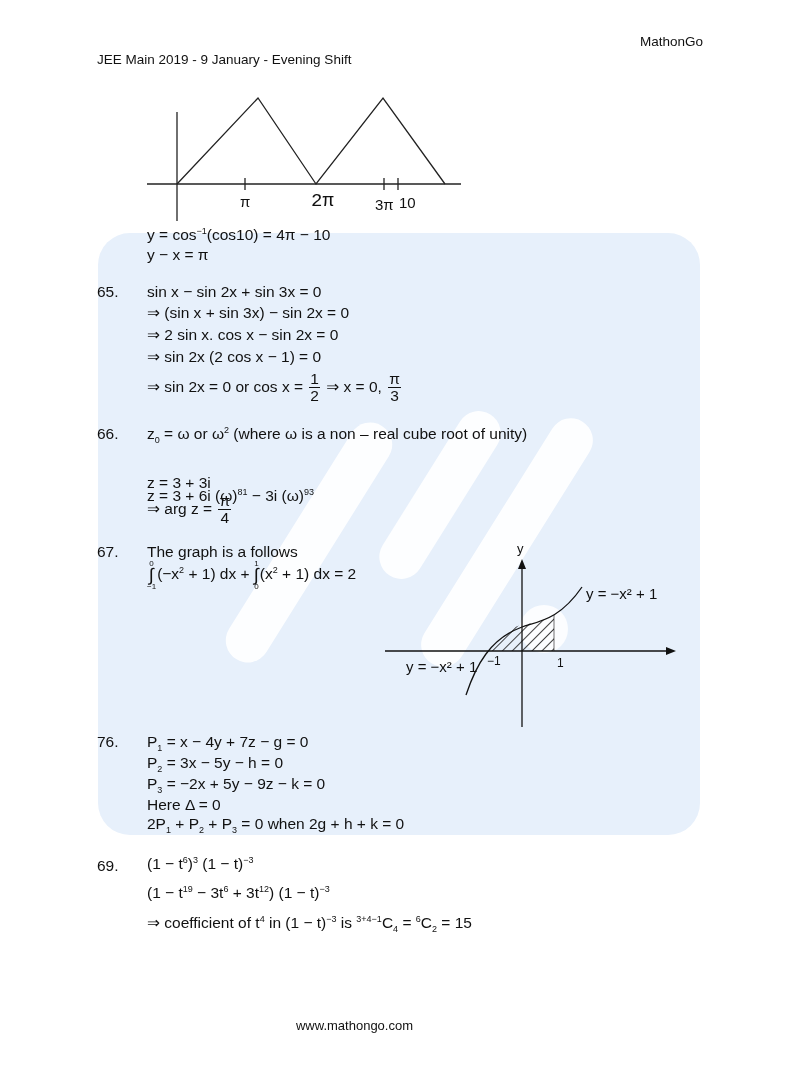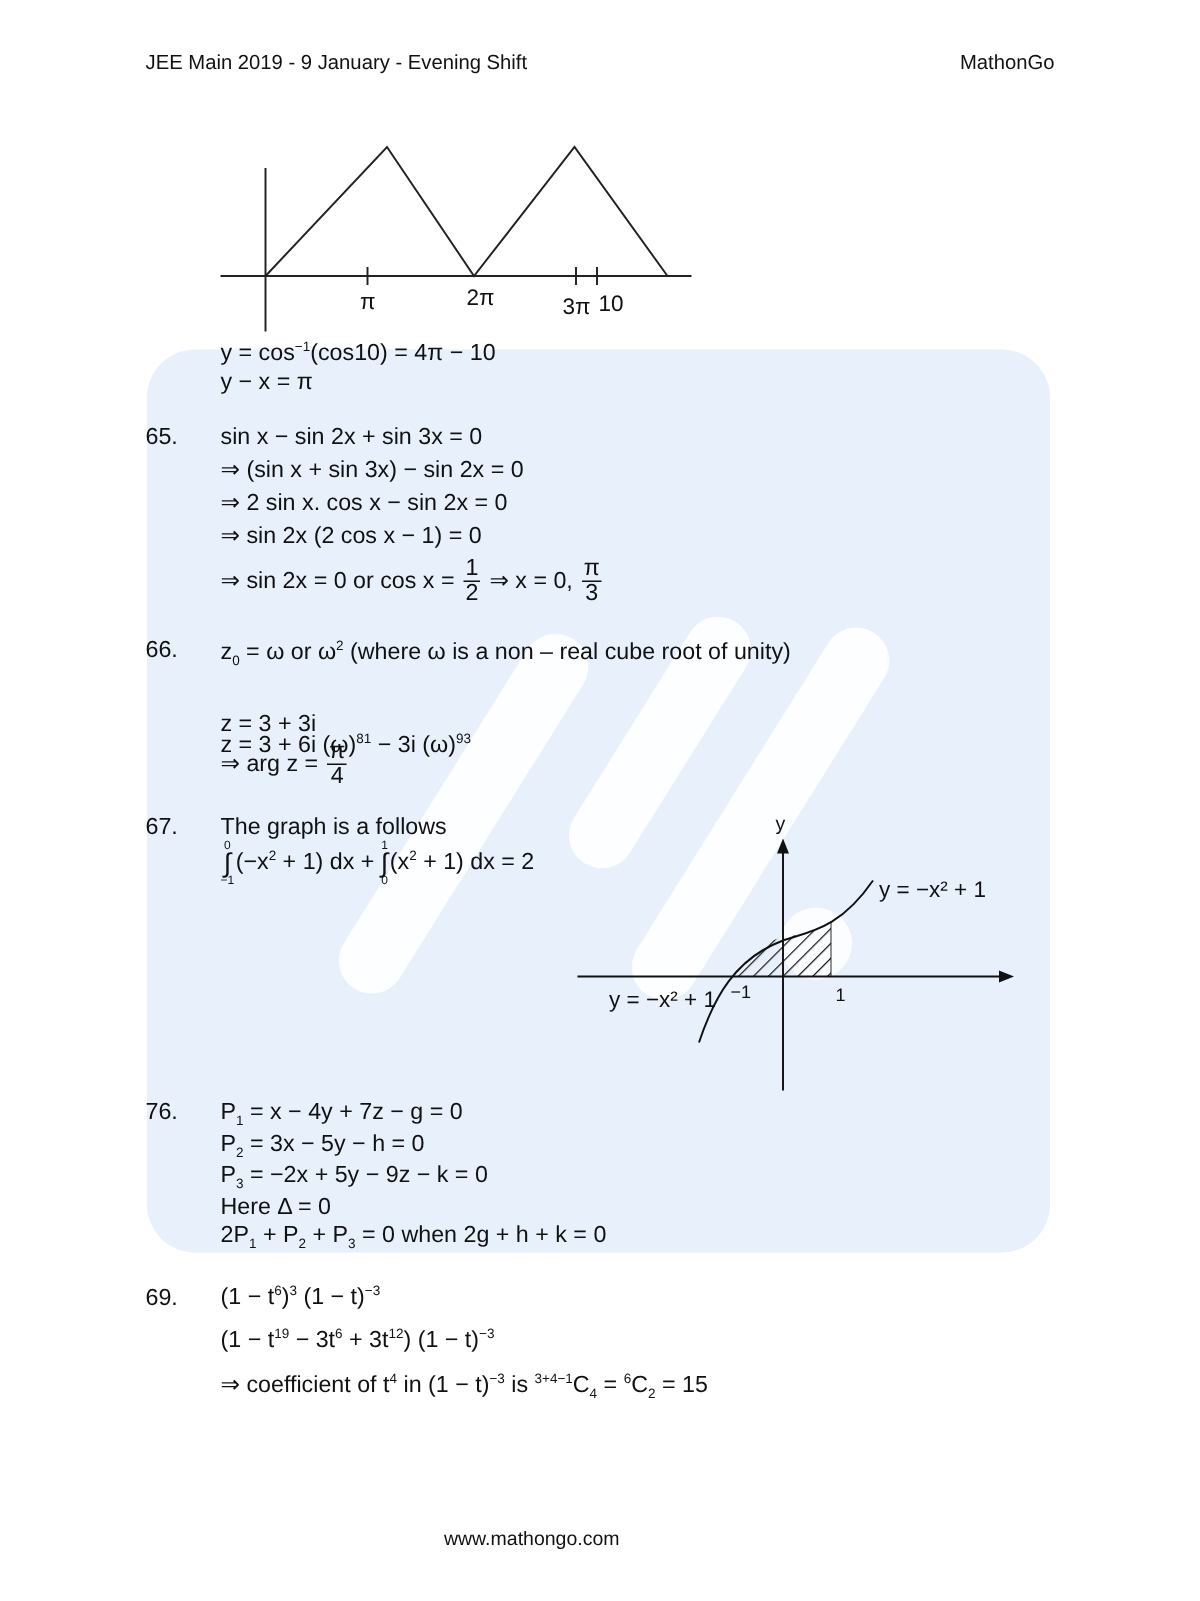--- a/index.html
+++ b/index.html
@@ -17,39 +17,39 @@
   .frac { display: inline-block; vertical-align: middle; text-align: center; line-height: 1.05; margin: 0 2px; }
   .frac span { display: block; }
   .frac .n { border-bottom: 1px solid #111; padding: 0 1px; }
   .int { display: inline-block; vertical-align: middle; text-align: center; line-height: 0.9; font-size: 8px; margin-right: 1px; }
   .int .s { font-size: 18px; display: block; }
   .footer { position: absolute; top: 1018px; left: 0; width: 709px; text-align: center; font-size: 13px; }
 </style>
 </head>
 <body>
 
-<div class="abs hdr" style="left:97px;">JEE Main 2019 - 9 January - Evening Shift</div>
+<div class="abs hdr" style="left:97px;margin-top:18px;">JEE Main 2019 - 9 January - Evening Shift</div>
 <div class="abs hdr" style="right:97px;">MathonGo</div>
 
 <div class="watermark"></div>
 <div class="stripe" style="left:287px; top:405px; width:44px; height:275px; transform: rotate(32deg);"></div>
 <div class="stripe" style="left:418px; top:400px; width:44px; height:190px; transform: rotate(32deg);"></div>
 <div class="stripe" style="left:485px; top:400px; width:44px; height:285px; transform: rotate(32deg);"></div>
 <div class="wm-dot" style="left:520px; top:605px; width:48px; height:48px;"></div>
 
 <svg class="abs" style="left:0; top:0;" width="800" height="240">
   <line x1="147" y1="184" x2="461" y2="184" stroke="#222" stroke-width="1.3"></line>
   <line x1="177" y1="112" x2="177" y2="221" stroke="#222" stroke-width="1.3"></line>
   <polyline points="177,184 258,98 316,184 383,98 445,184" fill="none" stroke="#222" stroke-width="1.3"></polyline>
   <line x1="245" y1="178" x2="245" y2="190" stroke="#222" stroke-width="1.3"></line>
   <line x1="384" y1="178" x2="384" y2="190" stroke="#222" stroke-width="1.3"></line>
   <line x1="398" y1="178" x2="398" y2="190" stroke="#222" stroke-width="1.3"></line>
 </svg>
 <div class="abs" style="left:240px; top:193px; font-size:15px;">π</div>
-<div class="abs" style="left:311px; top:190px; font-size:15px;">2π</div>
+<div class="abs" style="left:311px; top:190px; font-size:19px;font-family:Liberation Mono, monospace;">2π</div>
 <div class="abs" style="left:375px; top:196px; font-size:15px;">3π</div>
 <div class="abs" style="left:399px; top:194px; font-size:15px;">10</div>
 
 <div class="line" style="top:226px;">
   <span>y = cos</span><sup>−1</sup><span>(cos10) = 4π − 10</span>
 </div>
 <div class="line" style="top:246px;">y − x = π</div>
 
 <div class="num" style="top:283px;">65.</div>
 <div class="line" style="top:283px;">sin x − sin 2x + sin 3x = 0</div>

